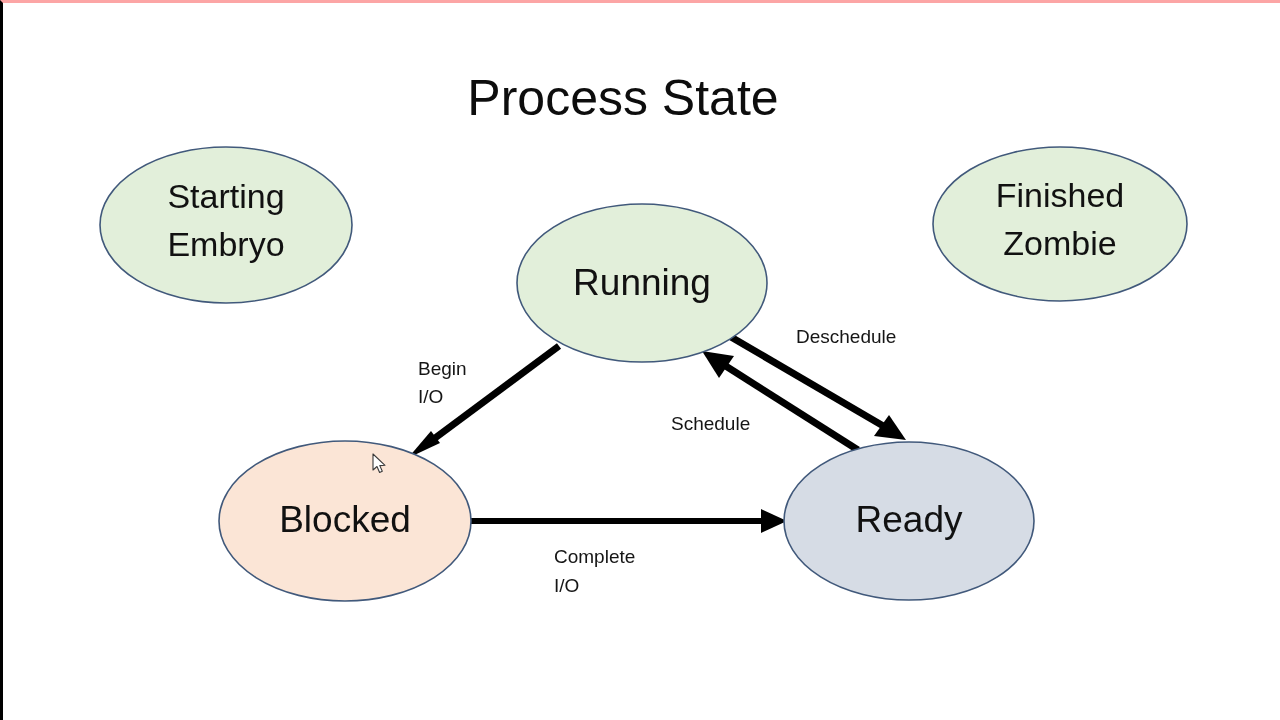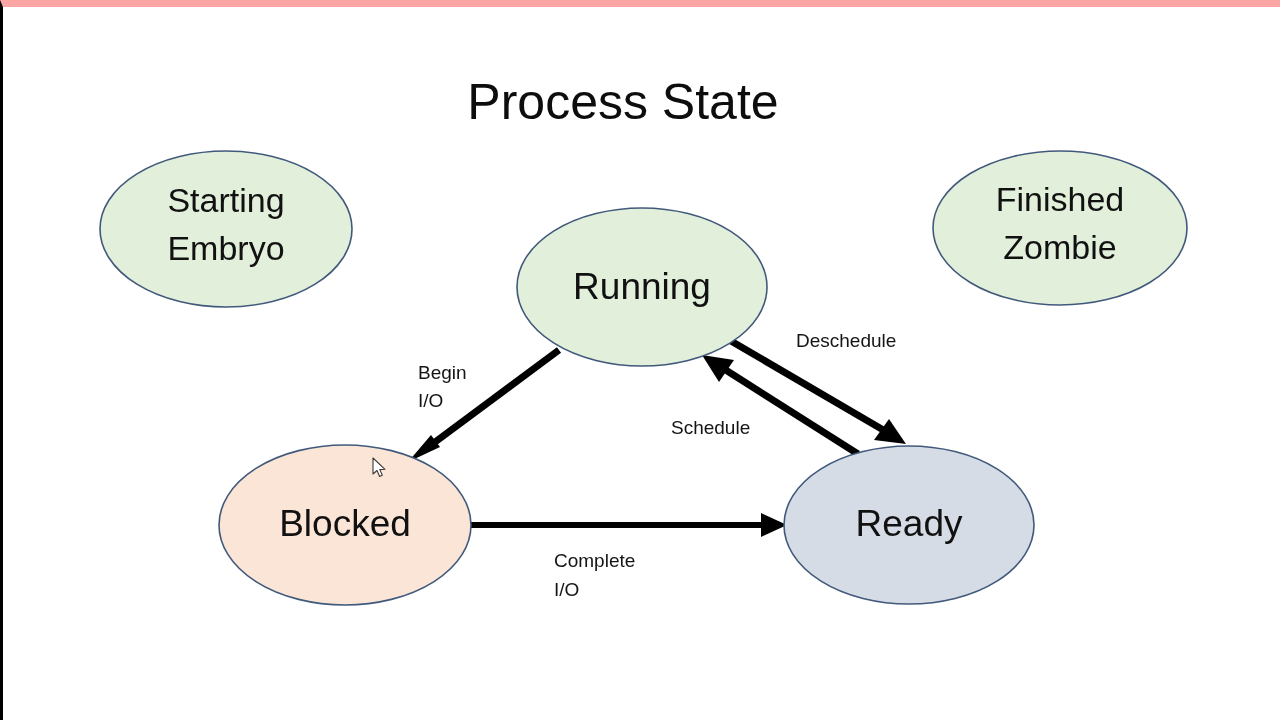--- a/index.html
+++ b/index.html
@@ -13,21 +13,21 @@
     height: 720px;
     overflow: hidden;
     font-family: "Liberation Sans", sans-serif;
   }
   #stage {
     position: relative;
     width: 1280px;
     height: 720px;
     background: #ffffff;
     box-sizing: border-box;
-    border-top: 7px solid #fca5a5;
+    border-top: 3px solid #fca5a5;
     border-left: 3px solid #000000;
   }
   #diagram-svg {
     position: absolute;
     left: 0;
     top: 0;
     width: 1280px;
     height: 720px;
     display: block;
   }

